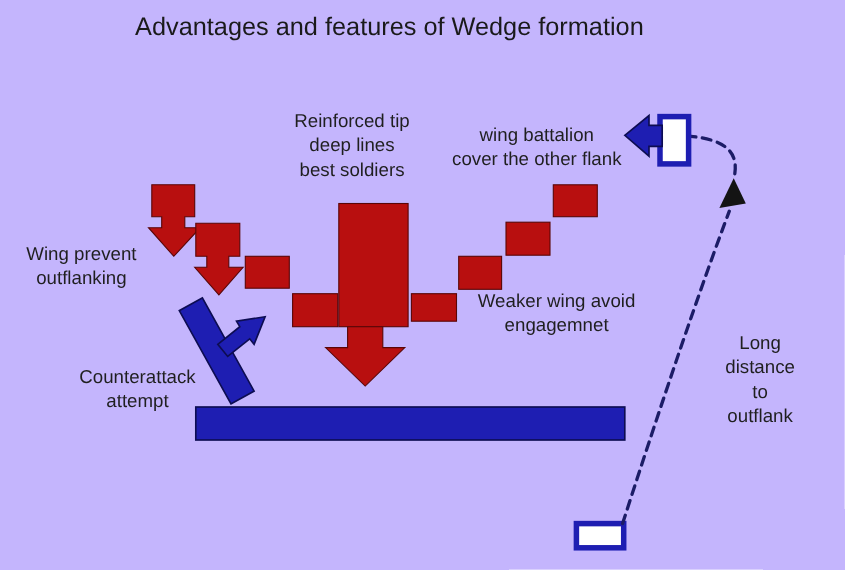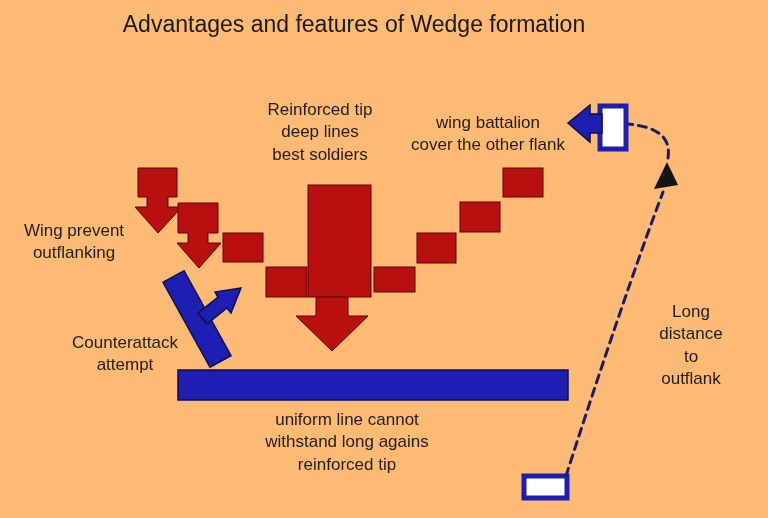--- a/index.html
+++ b/index.html
@@ -1,17 +1,17 @@
 <!DOCTYPE html>
 <html><head>
 <meta charset="utf-8">
 <style>
   html,body{margin:0;padding:0;background:#fff;}
   .stage{
-    position:relative;width:768px;height:518px;background:#fdba74;overflow:hidden;
+    position:relative;width:768px;height:518px;background:#c4b5fd;overflow:hidden;
     font-family:"Liberation Sans", sans-serif;
   }
   .title{
     position:absolute;left:354px;top:11px;transform:translateX(-50%);
     font-size:23px;color:#1a1a1a;white-space:nowrap;letter-spacing:0px;
   }
   .lbl{
     position:absolute;transform:translateX(-50%);text-align:center;
     white-space:pre-line;font-size:17px;line-height:1.32;color:#1f1f1f;
   }
@@ -68,21 +68,20 @@
     <polygon class="blue" points="568,123 590,105 590,114 602,114 602,133 590,133 590,142"></polygon>
   </svg>
 
   <div class="lbl" id="lbl-reinforced">Reinforced tip
 deep lines
 best soldiers</div>
   <div class="lbl" id="lbl-battalion">wing battalion
 cover the other flank</div>
   <div class="lbl" id="lbl-wing">Wing prevent
 outflanking</div>
+  <div class="lbl" id="lbl-weaker">Weaker wing avoid
+engagemnet</div>
   <div class="lbl" id="lbl-longdistance">Long distance
 to outflank</div>
   <div class="lbl" id="lbl-counterattack">Counterattack
 attempt</div>
-  <div class="lbl" id="lbl-uniform">uniform line cannot
-withstand long agains
-reinforced tip</div>
 
 </div>
 
 </body></html>

